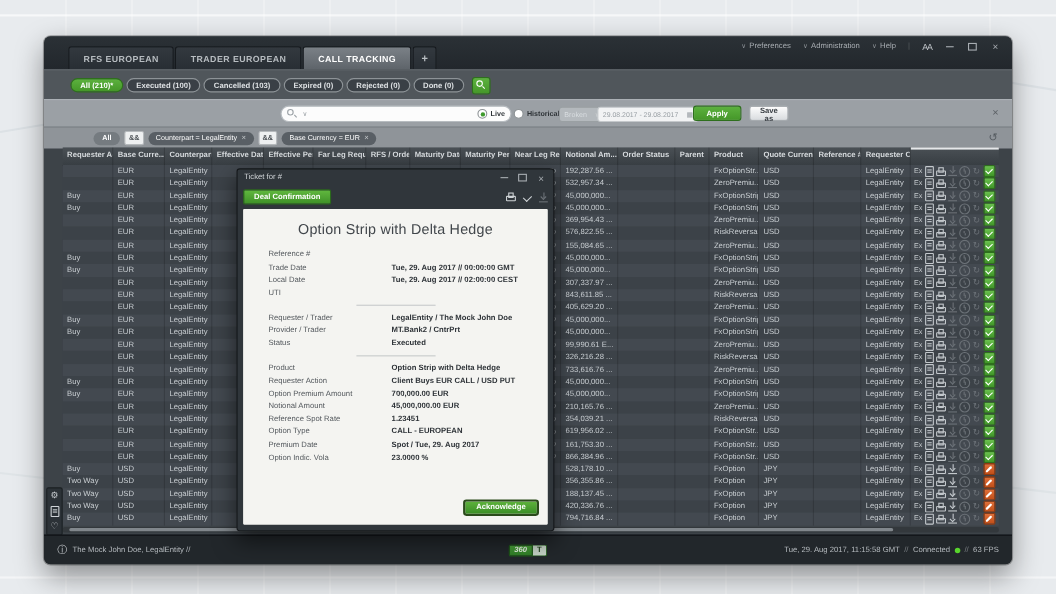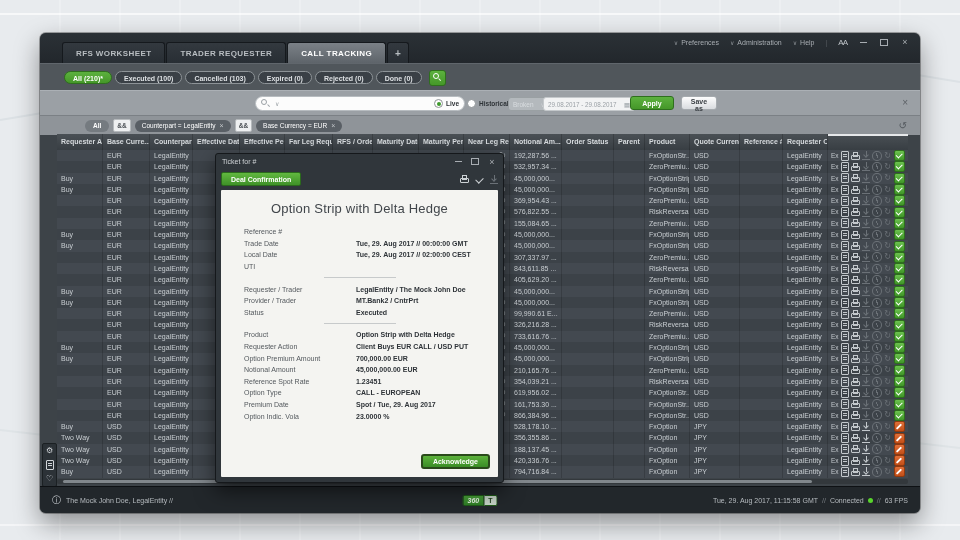--- a/index.html
+++ b/index.html
@@ -152,23 +152,23 @@
     <polyline points="0,430 140,446 280,416 420,450 560,428 700,452 840,434 960,448" stroke="#dfe4e7" fill="none" stroke-width="2"></polyline>
     <rect y="13" width="960" height="2" fill="#ffffff" opacity="0.65"></rect>
     <rect y="524" width="960" height="2" fill="#ffffff" opacity="0.5"></rect>
   </svg>
 
   <div class="window">
 
     <div class="titlebar">
       <div class="tabstrip">
         <span id="tabs-holder" style="display:flex;align-items:flex-end;">
-  <button class="tab">RFS WORKSHEET</button>
-
-  <button class="tab">TRADER REQUESTER</button>
+  <button class="tab">RFS EUROPEAN</button>
+
+  <button class="tab">TRADER EUROPEAN</button>
 
   <button class="tab active">CALL TRACKING</button>
 </span>
         <button class="tab plus">+</button>
       </div>
       <div class="menus">
         <span id="menu-holder" style="display:flex;gap:11px;">
   <span class="mitem">
               <span class="caret">∨</span>
               <span>Preferences</span>

